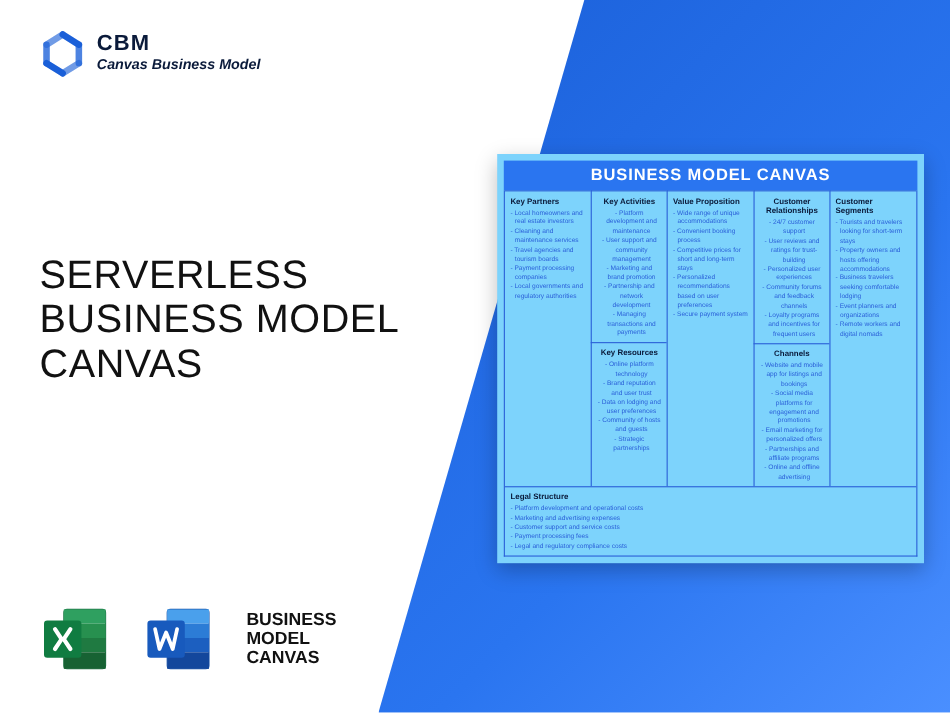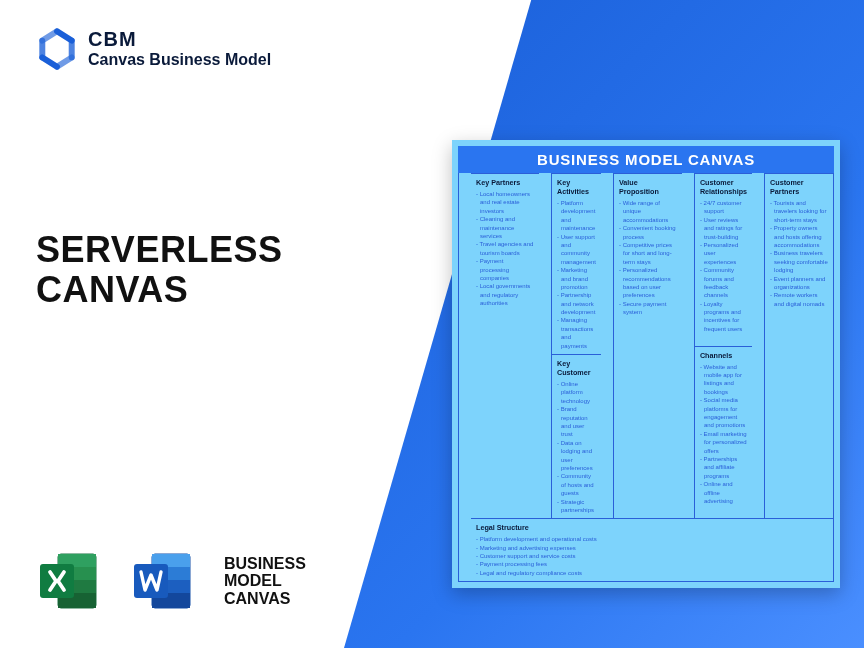--- a/index.html
+++ b/index.html
@@ -23,31 +23,32 @@
     position: absolute;
     top: 28px; left: 36px;
     display: flex; align-items: flex-start; gap: 10px;
   }
   .logo-mark svg { display: block; }
   .logo-text .abbr {
     font-size: 20px; font-weight: 800; letter-spacing: 1px;
     color: #0a1a3a;
   }
   .logo-text .sub {
-    font-size: 16px; font-weight: 700;
+    font-size: 13px; font-weight: 700;
     color: #0a1a3a;
+    font-style: italic;
   }
   
   .title-block {
     position: absolute;
     top: 230px; left: 36px;
     color: #111;
   }
   .title-block div {
-    font-size: 36px; font-weight: 700;
+    font-size: 36px; font-weight: 400;
     letter-spacing: 0.5px;
     line-height: 1.12;
   }
   
   .bottom-row {
     position: absolute;
     bottom: 34px; left: 36px;
     display: flex; align-items: center; gap: 28px;
   }
   .app-icon {
@@ -78,38 +79,37 @@
   .canvas-grid {
     border: 1px solid #2a5fd8;
     border-top: none;
   }
   .row1, .row2 { display: flex; }
   .cell {
     border-top: 1px solid #2a5fd8;
     border-left: 1px solid #2a5fd8;
     padding: 4px 5px;
     flex: 1 1 0;
-    margin-left: 12px;
   }
   .row1 > .cell:first-child,
   .row2 > .cell:first-child { border-left: none; }
   .cell h4 {
     font-size: 7.2px; font-weight: 800;
     color: #0a1a3a;
     margin-bottom: 3px;
   }
   .cell ul { list-style: none; }
   .cell li {
     font-size: 6px; line-height: 1.4;
     color: #2a5fd8;
     padding-left: 4px;
     text-indent: -4px;
   }
   .cell li::before { content: "- "; }
-  .col-stack { display: flex; flex-direction: column; flex: 1 1 0; }
+  .col-stack { display: flex; flex-direction: column; flex: 1 1 0; text-align: center; }
   .col-stack .cell:first-child { border-top: 1px solid #2a5fd8; }
   .col-stack .cell + .cell { border-top: 1px solid #2a5fd8; }
   .row2 .cell { flex: 1 1 0; }
 </style>
 </head>
 <body>
 
 <div class="wedge"></div>
 
 <div class="logo-block">
@@ -127,20 +127,21 @@
     </svg>
   </span>
   <span class="logo-text">
     <div class="abbr">CBM</div>
     <div class="sub">Canvas Business Model</div>
   </span>
 </div>
 
 <div class="title-block">
   <div>SERVERLESS</div>
+  <div>BUSINESS MODEL</div>
   <div>CANVAS</div>
 </div>
 
 <div class="bottom-row">
   <span class="app-icon">
     <svg width="66" height="66" viewBox="0 0 66 66">
       <rect x="22" y="6" width="38" height="54" rx="3" fill="#fff" stroke="#1f7244" stroke-width="1"></rect>
       <rect x="22" y="6" width="38" height="13" fill="#2fa060"></rect>
       <rect x="22" y="19" width="38" height="13" fill="#27904f"></rect>
       <rect x="22" y="32" width="38" height="13" fill="#1f7a41"></rect>
@@ -186,21 +187,21 @@
           <h4>Key Activities</h4>
           <ul>
               <li>Platform development and maintenance</li>
               <li>User support and community management</li>
               <li>Marketing and brand promotion</li>
               <li>Partnership and network development</li>
               <li>Managing transactions and payments</li>
             </ul>
         </div>
         <div class="cell">
-          <h4>Key Customer</h4>
+          <h4>Key Resources</h4>
           <ul>
               <li>Online platform technology</li>
               <li>Brand reputation and user trust</li>
               <li>Data on lodging and user preferences</li>
               <li>Community of hosts and guests</li>
               <li>Strategic partnerships</li>
             </ul>
         </div>
       </div>
       <div class="cell">
@@ -229,21 +230,21 @@
           <ul>
               <li>Website and mobile app for listings and bookings</li>
               <li>Social media platforms for engagement and promotions</li>
               <li>Email marketing for personalized offers</li>
               <li>Partnerships and affiliate programs</li>
               <li>Online and offline advertising</li>
             </ul>
         </div>
       </div>
       <div class="cell">
-        <h4>Customer Partners</h4>
+        <h4>Customer Segments</h4>
         <ul>
             <li>Tourists and travelers looking for short-term stays</li>
             <li>Property owners and hosts offering accommodations</li>
             <li>Business travelers seeking comfortable lodging</li>
             <li>Event planners and organizations</li>
             <li>Remote workers and digital nomads</li>
           </ul>
       </div>
     </div>
     <div class="row2">

